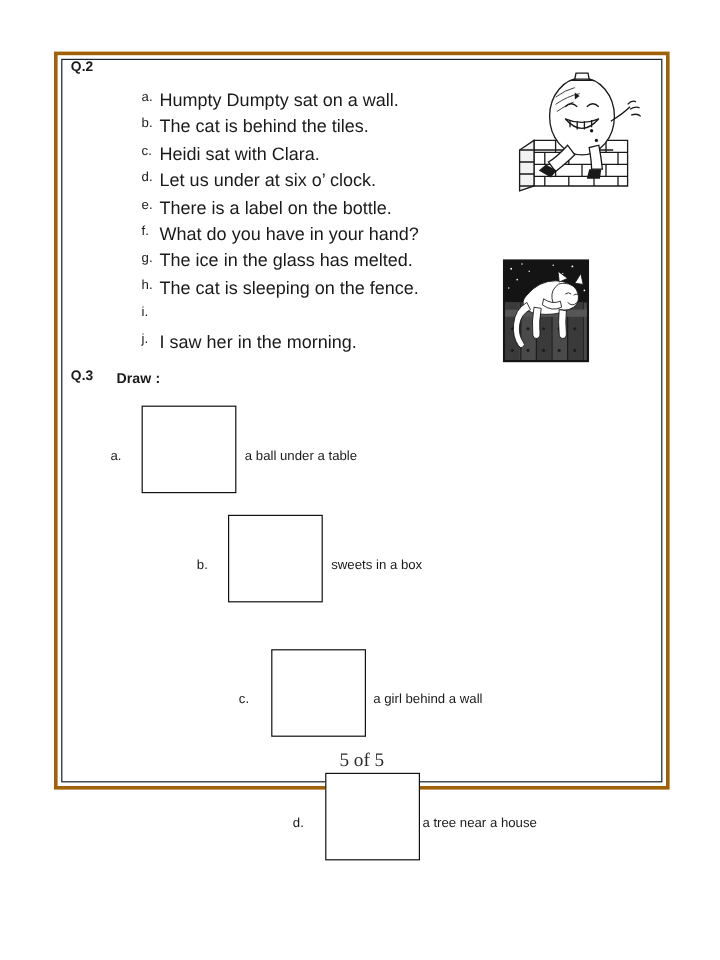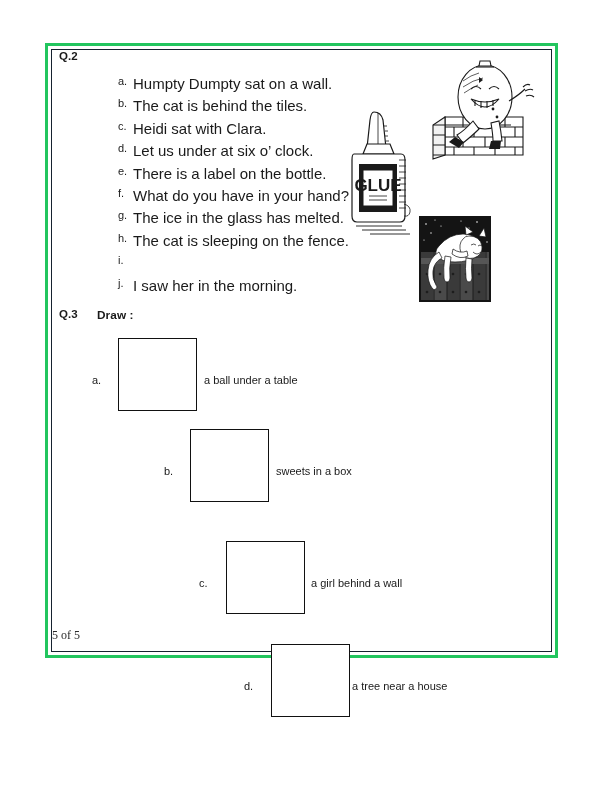--- a/index.html
+++ b/index.html
@@ -17,21 +17,21 @@
   }
 
   
   #worksheet-page {
     position: absolute;
     left: 45px;
     top: 43px;
     width: 513px;
     height: 615px;
     box-sizing: border-box;
-    border: 3px solid #22c55e;
+    border: 3px solid #a16207;
     background: #ffffff;
   }
   #page-inner {
     position: absolute;
     left: 3px;
     top: 3px;
     right: 3px;
     bottom: 3px;
     box-sizing: border-box;
     border: 1px solid #16222f;
@@ -137,22 +137,23 @@
     font-size: 11px;
     white-space: nowrap;
   }
 
   
   #page-footer {
     position: absolute;
     left: 0;
     right: 0;
     bottom: 8px;
+    text-align: center;
     font-family: "Liberation Serif", serif;
-    font-size: 12px;
+    font-size: 16px;
     color: #2a2a2a;
   }
 </style>
 </head>
 <body>
 
 <div id="worksheet-page">
   <div id="page-inner">
     <div id="page-content">
 
@@ -238,48 +239,20 @@
             <path d="M96 28 q4 -4 7 -2 M98 32 q5 -3 8 -1 M99 37 q5 -2 8 1"></path>
 
             <path d="M46 62 q-9 10 -16 14 l6 8 q10 -8 16 -14 Z" fill="#ffffff"></path>
             <path d="M64 64 q2 12 2 18 l9 0 q-1 -10 -3 -20 Z" fill="#ffffff"></path>
             <path d="M28 78 l-6 5 l10 6 l5 -6 Z" fill="#1a1a1a" stroke="none"></path>
             <path d="M64 82 l-2 8 l11 0 l1 -8 Z" fill="#1a1a1a" stroke="none"></path>
           </g>
         </svg>
       </div>
 
-      <div class="art" id="glue-art">
-        <svg viewBox="0 0 78 132" xmlns="http://www.w3.org/2000/svg">
-          <g stroke="#1a1a1a" stroke-width="1.2" fill="none">
-
-            <path d="M34 4 q7 0 9 8 l3 28 l-19 0 l3 -28 q1 -8 4 -8 Z" fill="#ffffff"></path>
-            <path d="M38 5 L38 36" stroke-width="0.8"></path>
-            <path d="M44 18 L47 18 M45 23 L48 23 M45 28 L48 28 M46 33 L49 33" stroke-width="0.8"></path>
-
-            <path d="M27 36 L50 36 L54 46 L23 46 Z" fill="#ffffff"></path>
-
-            <path d="M14 46 L61 46 q4 0 4 6 L65 108 q0 6 -5 6 L17 114 q-5 0 -5 -6 L12 52 q0 -6 2 -6 Z" fill="#ffffff"></path>
-
-            <path d="M19 56 L57 56 L57 104 L19 104 Z" fill="#1a1a1a" stroke="none"></path>
-
-            <path d="M23 62 L53 62 L53 98 L23 98 Z" fill="#ffffff" stroke="#1a1a1a" stroke-width="1"></path>
-
-            <path d="M59 52 L66 52 M59 58 L66 58 M59 64 L66 64 M59 70 L66 70 M59 76 L66 76
-                     M59 82 L66 82 M59 88 L66 88 M59 94 L66 94 M59 100 L66 100" stroke-width="0.8"></path>
-
-            <path d="M29 88 L47 88 M29 92 L47 92" stroke-width="0.8"></path>
-
-            <path d="M16 118 L62 118 M22 122 L66 122 M30 126 L70 126" stroke-width="0.9"></path>
-
-            <path d="M64 96 q7 2 6 8 q-1 5 -6 4" stroke-width="0.8"></path>
-          </g>
-          <text x="38" y="83" text-anchor="middle" font-family="Liberation Sans, sans-serif" font-size="17" font-weight="bold" fill="#1a1a1a">GLUE</text>
-        </svg>
-      </div>
 
       <div class="art" id="cat-art">
         <svg viewBox="0 0 72 86" xmlns="http://www.w3.org/2000/svg">
 
           <rect x="0" y="0" width="72" height="86" fill="#141414"></rect>
 
           <g fill="#ffffff">
             <circle cx="7" cy="8" r="0.8"></circle>
             <circle cx="16" cy="4" r="0.6"></circle>
             <circle cx="12" cy="17" r="0.7"></circle>

